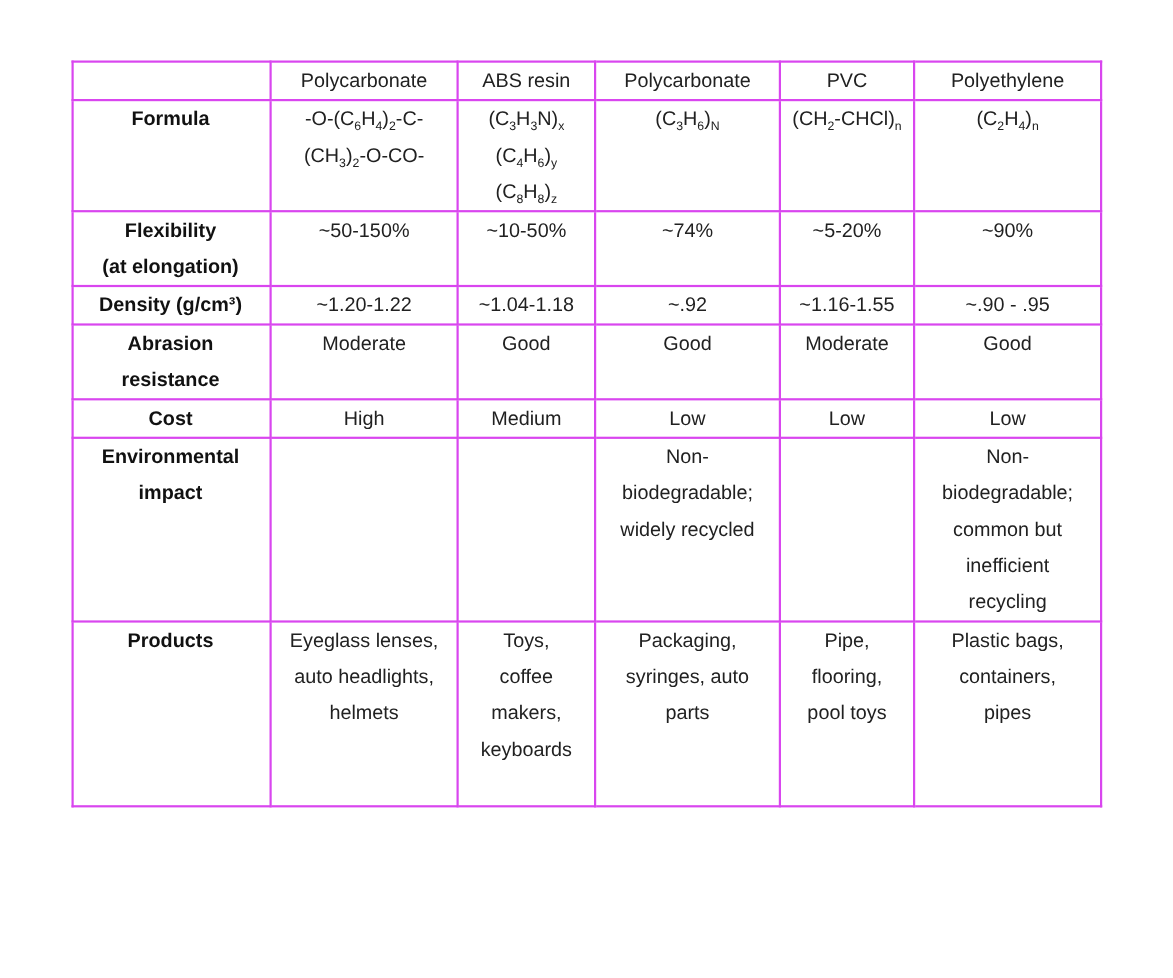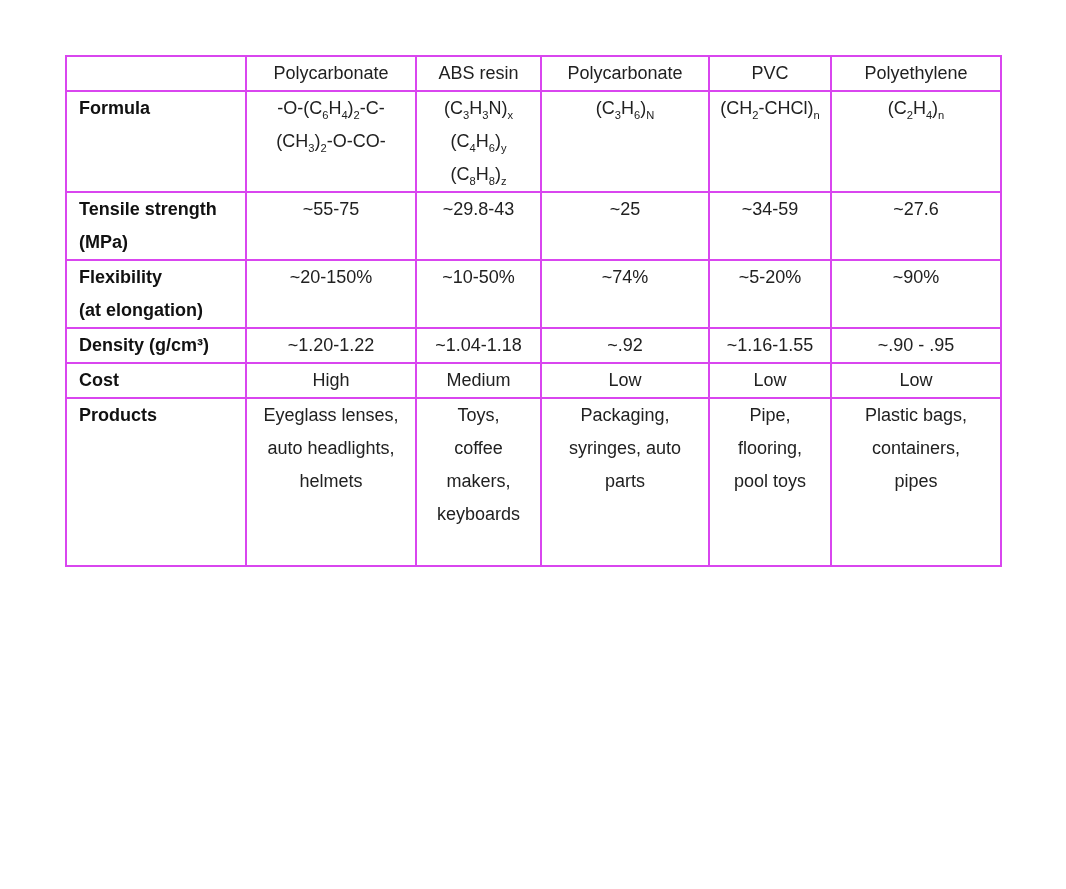--- a/index.html
+++ b/index.html
@@ -11,21 +11,21 @@
   .table-wrap{position:absolute;left:65px;top:55px;}
   table{
     border-collapse:collapse;table-layout:fixed;width:935px;
     font-size:18px;line-height:33px;color:#212121;
   }
   th,td{
     border:2px solid #d946ef;vertical-align:top;padding:0 3px;
     text-align:center;overflow:hidden;font-weight:normal;
   }
   thead th{font-weight:normal;}
-  tbody th{text-align:left;padding-left:12px;font-weight:bold;color:#111111;}
+  tbody th{text-align:center;padding-left:1px;font-weight:bold;color:#111111;}
   sub{font-size:0.62em;line-height:0;}
   
   .rh-hdr{height:33px;}
   .rh-formula{height:100px;}
   .rh-tensile{height:67px;}
   .rh-flex{height:67px;}
   .rh-density{height:34px;margin-left:36px;}
   .rh-abrasion{height:68px;}
   .rh-water{height:67px;}
   .rh-cost{height:35px;}
@@ -57,51 +57,59 @@
     </thead>
     <tbody>
       <tr class="rh-formula">
         <th>Formula</th>
         <td>-O-(C<sub>6</sub>H<sub>4</sub>)<sub>2</sub>-C-<br>(CH<sub>3</sub>)<sub>2</sub>-O-CO-</td>
         <td>(C<sub>3</sub>H<sub>3</sub>N)<sub>x</sub><br>(C<sub>4</sub>H<sub>6</sub>)<sub>y</sub><br>(C<sub>8</sub>H<sub>8</sub>)<sub>z</sub></td>
         <td>(C<sub>3</sub>H<sub>6</sub>)<sub>N</sub></td>
         <td>(CH<sub>2</sub>-CHCl)<sub>n</sub></td>
         <td>(C<sub>2</sub>H<sub>4</sub>)<sub>n</sub></td>
       </tr>
-      <tr class="rh-tensile">
-        <th>Tensile strength<br>(MPa)</th>
-        <td>~55-75</td>
-        <td>~29.8-43</td>
-        <td>~25</td>
-        <td>~34-59</td>
-        <td>~27.6</td>
-      </tr>
       <tr class="rh-flex">
         <th>Flexibility<br>(at elongation)</th>
-        <td>~20-150%</td>
+        <td>~50-150%</td>
         <td>~10-50%</td>
         <td>~74%</td>
         <td>~5-20%</td>
         <td>~90%</td>
       </tr>
       <tr class="rh-density">
         <th>Density (g/cm³)</th>
         <td>~1.20-1.22</td>
         <td>~1.04-1.18</td>
         <td>~.92</td>
         <td>~1.16-1.55</td>
         <td>~.90 - .95</td>
       </tr>
+      <tr class="rh-abrasion">
+        <th>Abrasion<br>resistance</th>
+        <td>Moderate</td>
+        <td>Good</td>
+        <td>Good</td>
+        <td>Moderate</td>
+        <td>Good</td>
+      </tr>
       <tr class="rh-cost">
         <th>Cost</th>
         <td>High</td>
         <td>Medium</td>
         <td>Low</td>
         <td>Low</td>
         <td>Low</td>
+      </tr>
+      <tr class="rh-env">
+        <th>Environmental<br>impact</th>
+        <td></td>
+        <td></td>
+        <td>Non-<br>biodegradable;<br>widely recycled</td>
+        <td></td>
+        <td>Non-<br>biodegradable;<br>common but<br>inefficient<br>recycling</td>
       </tr>
       <tr class="rh-products">
         <th>Products</th>
         <td>Eyeglass lenses,<br>auto headlights,<br>helmets</td>
         <td>Toys,<br>coffee<br>makers,<br>keyboards</td>
         <td>Packaging,<br>syringes, auto<br>parts</td>
         <td>Pipe,<br>flooring,<br>pool toys</td>
         <td>Plastic bags,<br>containers,<br>pipes</td>
       </tr>
     </tbody>

